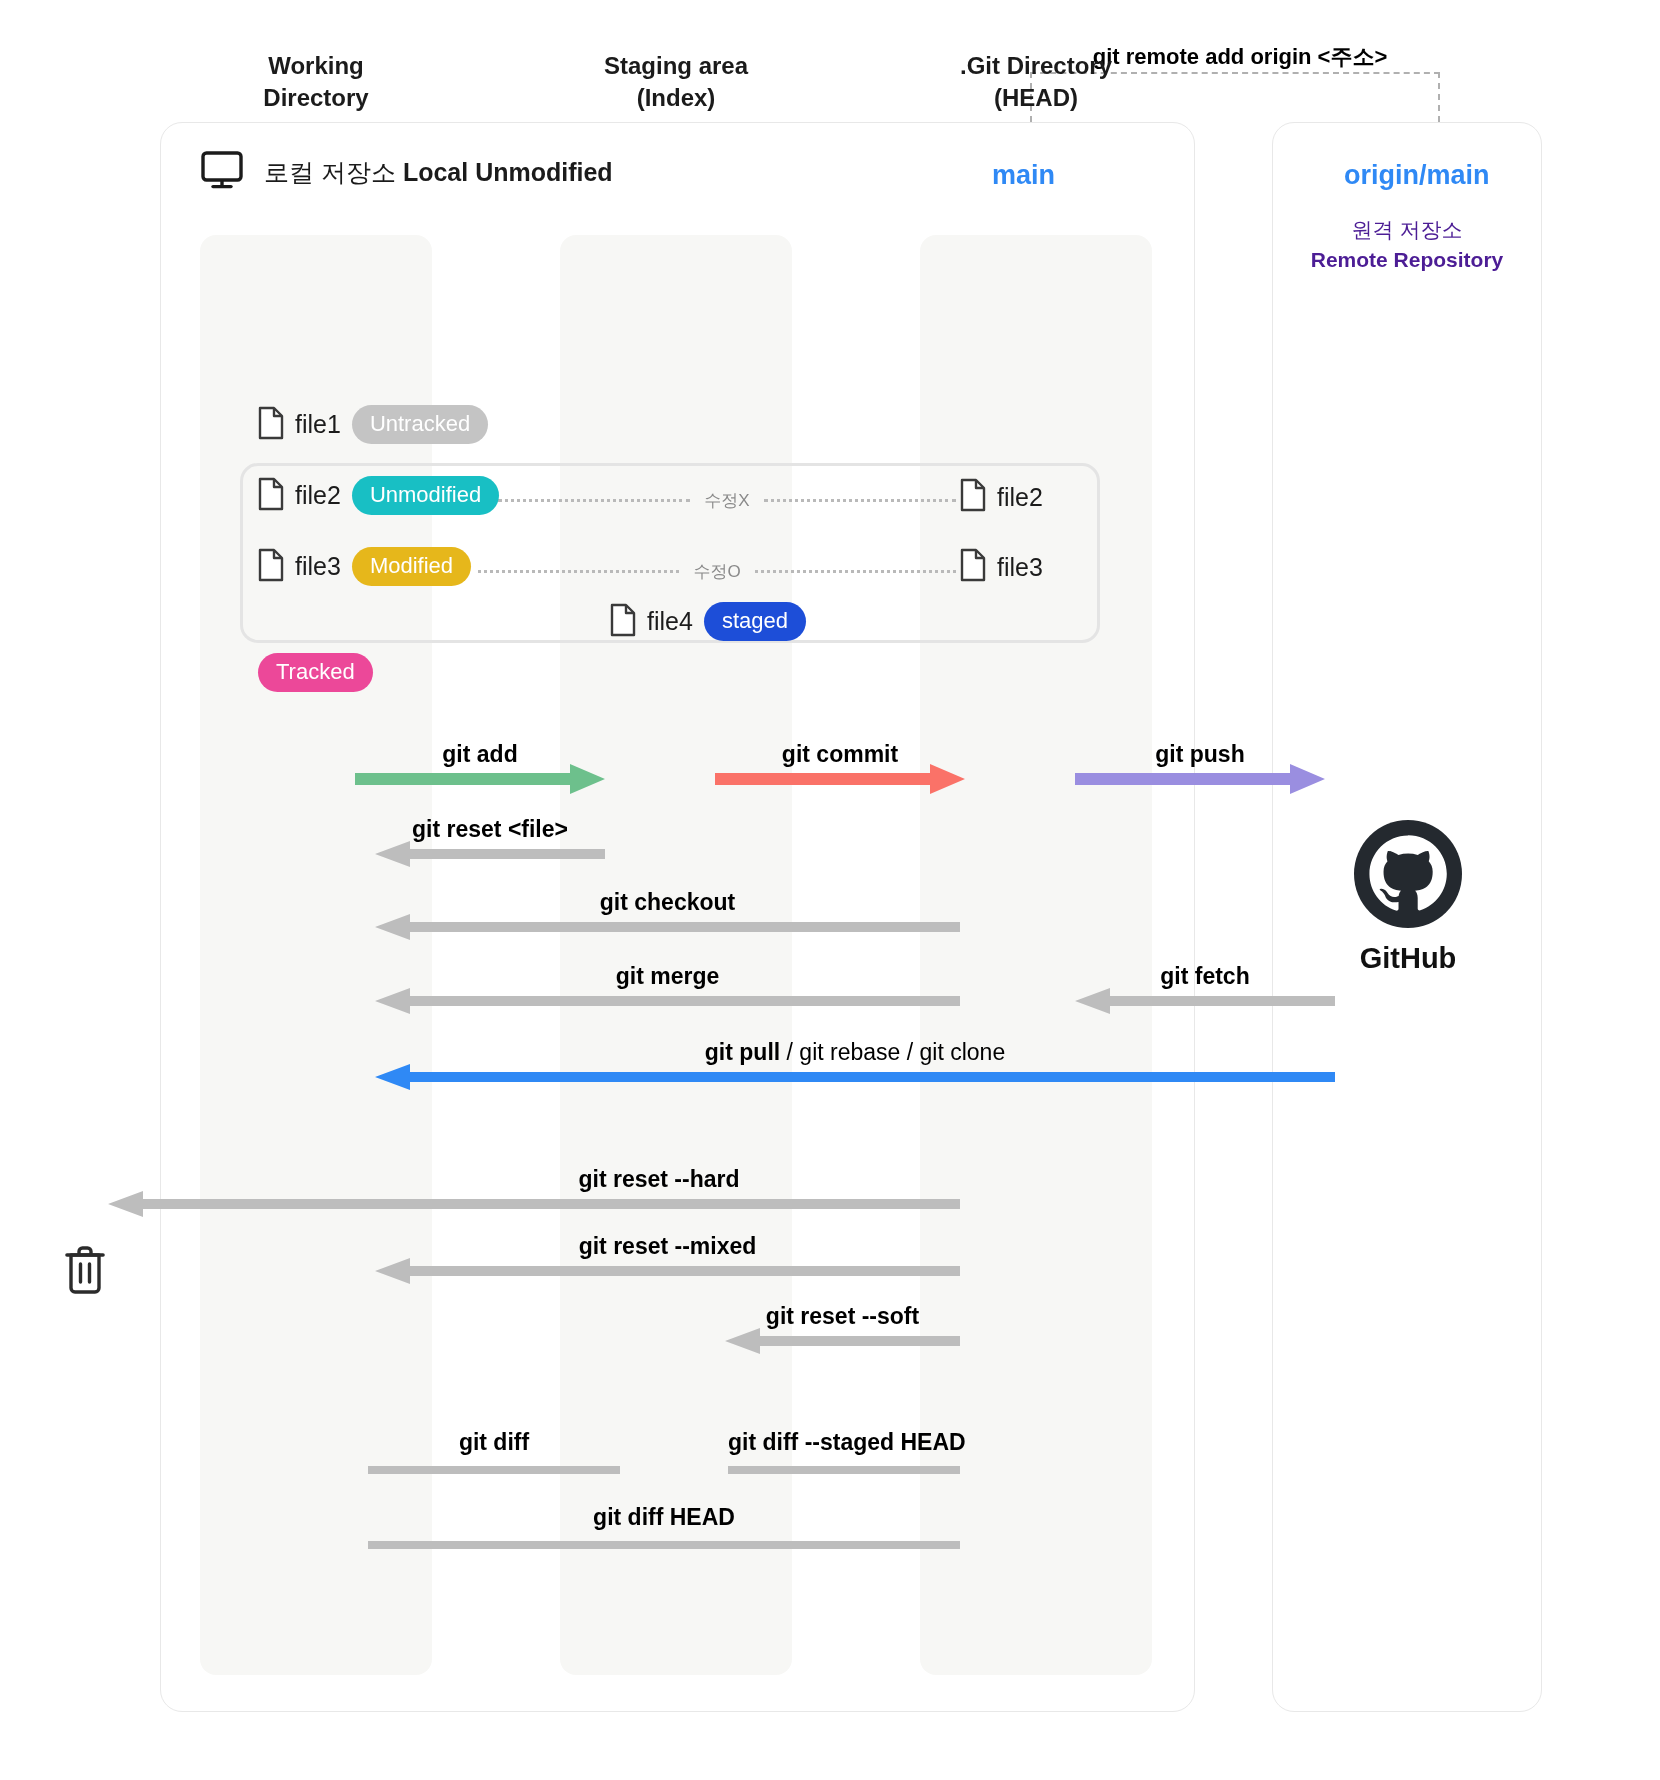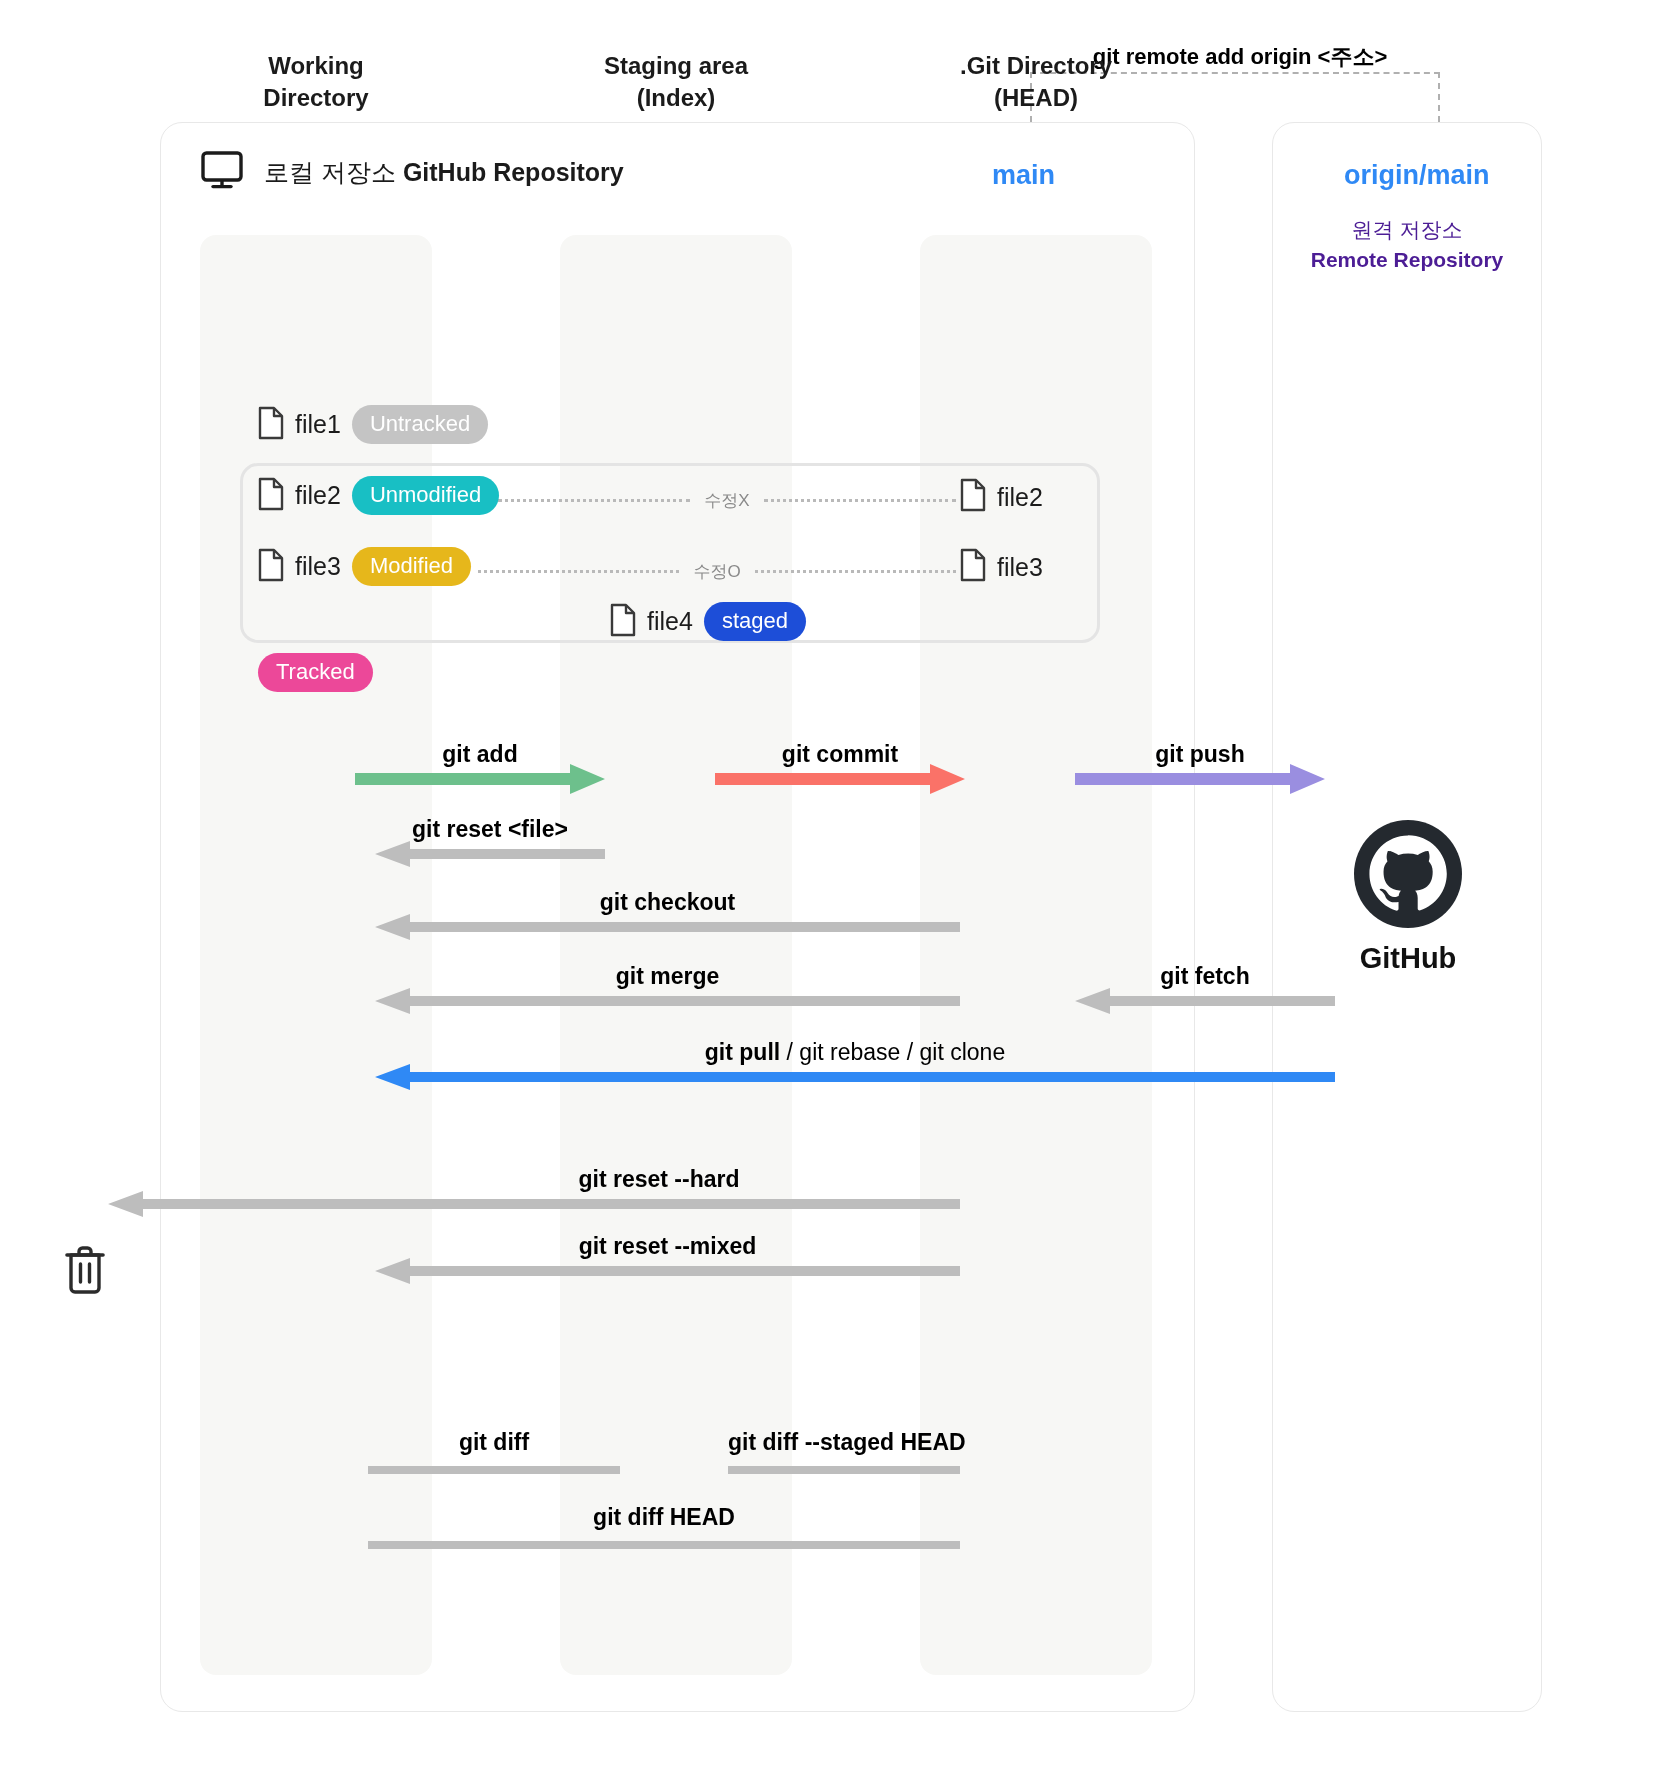--- a/index.html
+++ b/index.html
@@ -160,21 +160,21 @@
   <div class="panel" id="remote-panel"></div>
 
   <div id="local-header">
     <span>
       <svg width="44" height="40" viewBox="0 0 44 40" fill="none">
         <rect x="3" y="3" width="38" height="27" rx="3.5" stroke="#1b1b1b" stroke-width="3.4"></rect>
         <line x1="22" y1="30" x2="22" y2="35.5" stroke="#1b1b1b" stroke-width="3.4"></line>
         <line x1="13" y1="36.6" x2="31" y2="36.6" stroke="#1b1b1b" stroke-width="3.4" stroke-linecap="round"></line>
       </svg>
     </span>
-    <span class="title"><span>로컬 저장소 </span><b>GitHub Repository</b></span>
+    <span class="title"><span>로컬 저장소 </span><b>Local Unmodified</b></span>
   </div>
 
   <div class="branch-label" id="branch-main">main</div>
   <div class="branch-label" id="branch-origin">origin/main</div>
 
   <div id="remote-sub">
     <div>원격 저장소</div>
     <div class="en">Remote Repository</div>
   </div>
 
@@ -339,20 +339,26 @@
     </svg>
   </div>
 
   <div class="arrow-row" style="left:375px; top:1222px; width:585px; height:58px;">
     <div class="arrow-label">git reset --mixed</div>
     <svg class="arrow-svg" width="585" height="30" style="position:absolute;left:0;bottom:-6px" viewBox="0 0 585 30">
       <path d="M585 10H35v-8L0 15l35 13v-8h550z" fill="#bdbdbd"></path>
     </svg>
   </div>
 
+  <div class="arrow-row" style="left:725px; top:1292px; width:235px; height:58px;">
+    <div class="arrow-label">git reset --soft</div>
+    <svg class="arrow-svg" width="235" height="30" style="position:absolute;left:0;bottom:-6px" viewBox="0 0 235 30">
+      <path d="M235 10H35v-8L0 15l35 13v-8h200z" fill="#bdbdbd"></path>
+    </svg>
+  </div>
 
   <div class="arrow-row" style="left:368px; top:1418px; width:252px; height:58px;">
     <div class="arrow-label">git diff</div>
     <svg class="arrow-svg" width="252" height="12" style="position:absolute;left:0;bottom:0" viewBox="0 0 252 12">
       <rect x="0" y="2" width="252" height="8" fill="#bdbdbd"></rect>
     </svg>
   </div>
 
   <div class="arrow-row" style="left:728px; top:1418px; width:232px; height:58px;">
     <div class="arrow-label">git diff --staged HEAD</div>

